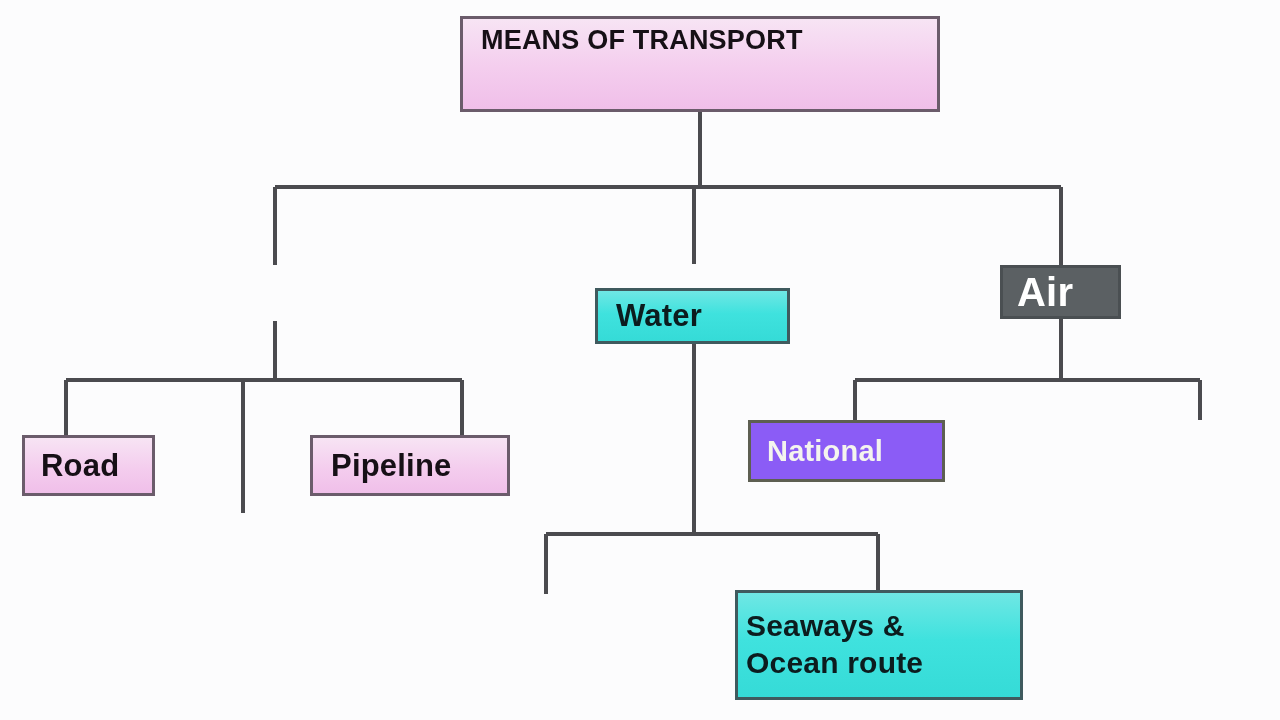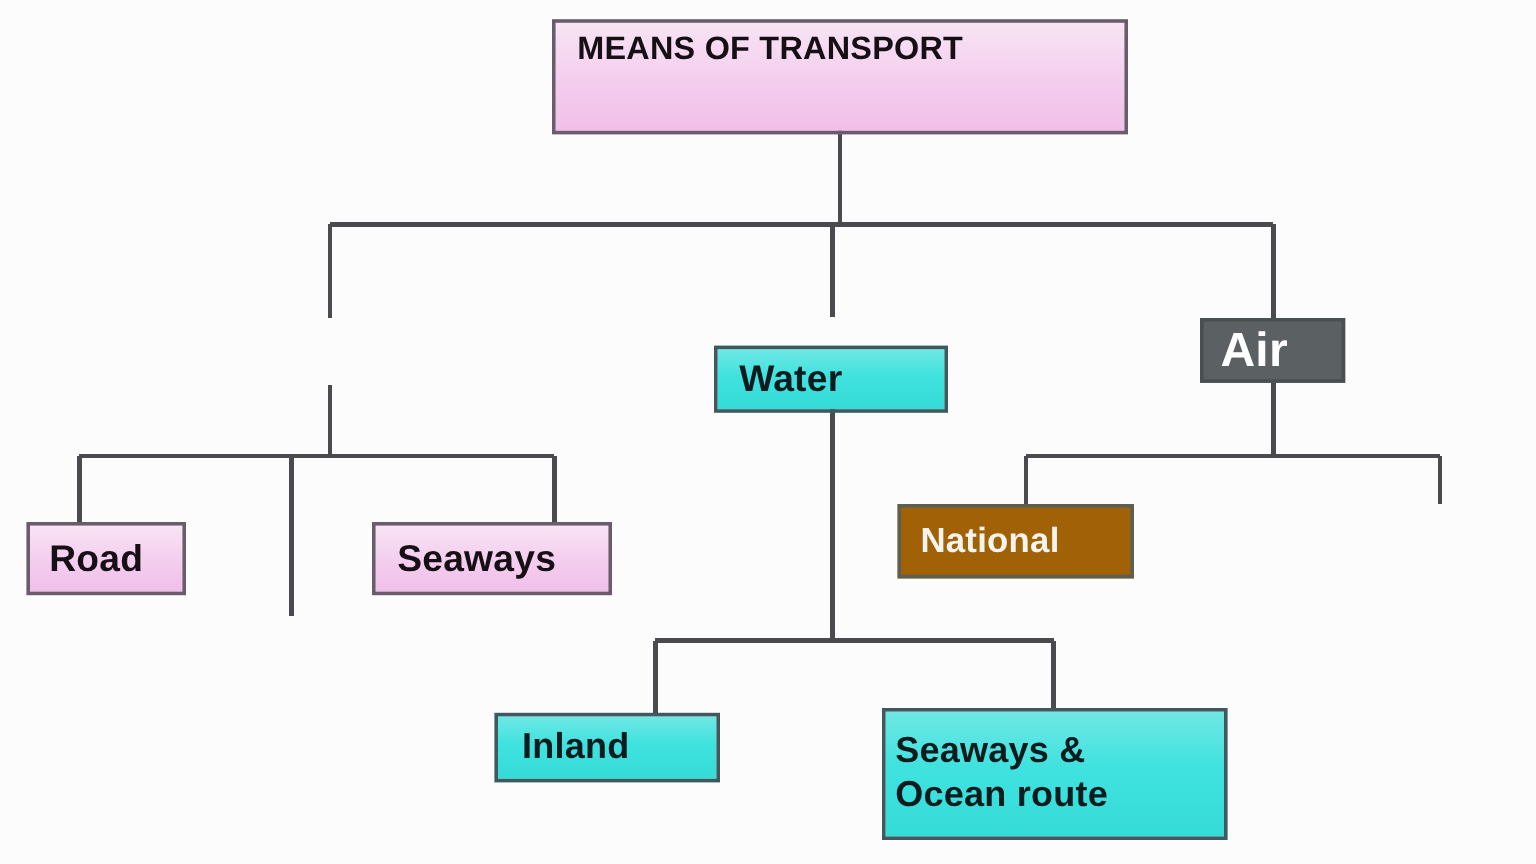--- a/index.html
+++ b/index.html
@@ -53,21 +53,21 @@
   }
   .theme-cyan .node-label { color: #0c1c1e; }
 
   .theme-darkgray {
     background: #5b6063;
     border-color: #4a4f52;
   }
   .theme-darkgray .node-label { color: #ffffff; }
 
   .theme-olive {
-    background: #a16207;
+    background: #8b5cf6;
     border-color: #5d5f52;
   }
   .theme-olive .node-label { color: #f4f4ee; }
 
   .theme-gray {
     background: #82868a;
     border-color: #1c1e20;
   }
   .theme-gray .node-label { color: #ffffff; }
 
@@ -145,26 +145,23 @@
   <div class="node theme-darkgray" id="node-air">
     <span class="node-label">Air</span>
   </div>
 
   <div class="node theme-pink" id="node-road">
     <span class="node-label">Road</span>
   </div>
 
 
   <div class="node theme-pink" id="node-pipeline">
-    <span class="node-label">Seaways</span>
+    <span class="node-label">Pipeline</span>
   </div>
 
-  <div class="node theme-cyan" id="node-inland">
-    <span class="node-label">Inland</span>
-  </div>
 
   <div class="node theme-cyan" id="node-seaways">
     <span class="node-label">Seaways &amp;
 Ocean route</span>
   </div>
 
   <div class="node theme-olive" id="node-national">
     <span class="node-label">National</span>
   </div>
 

